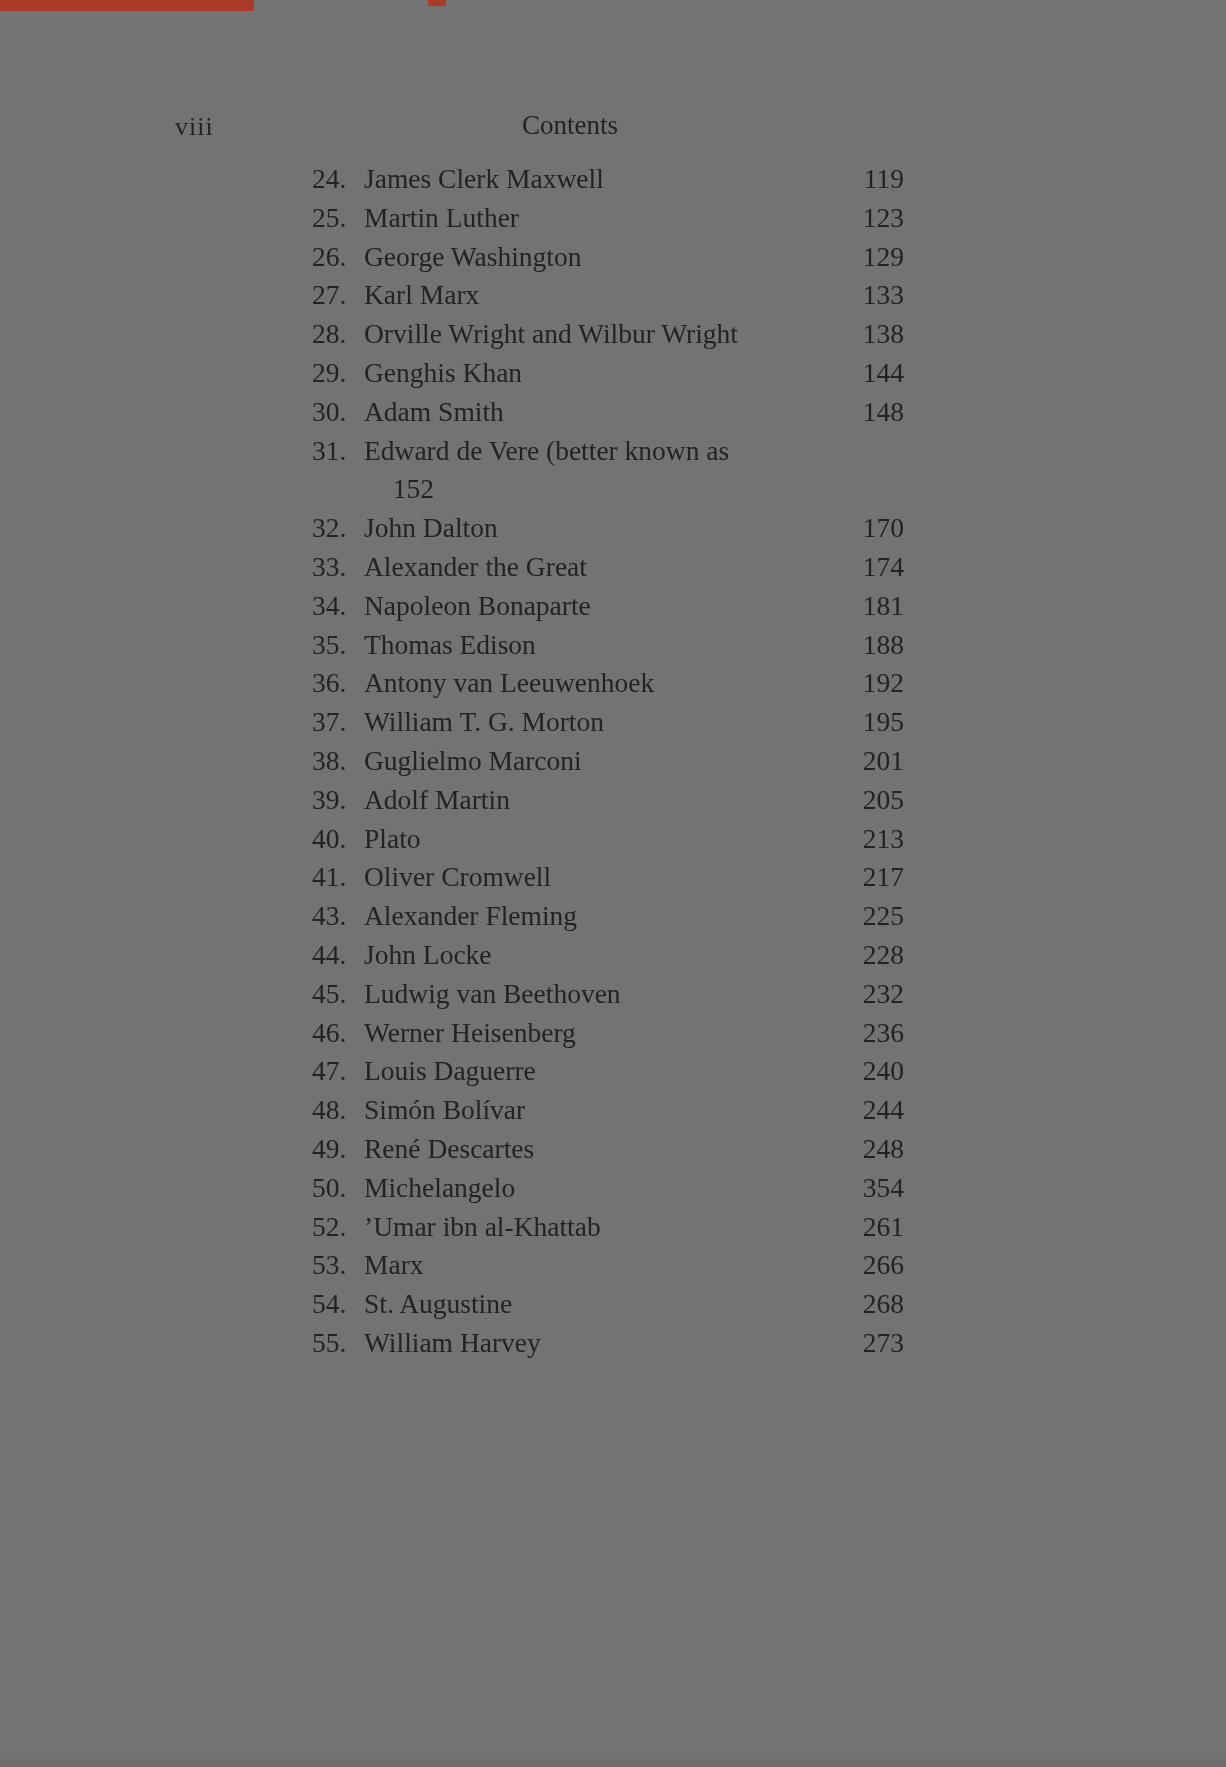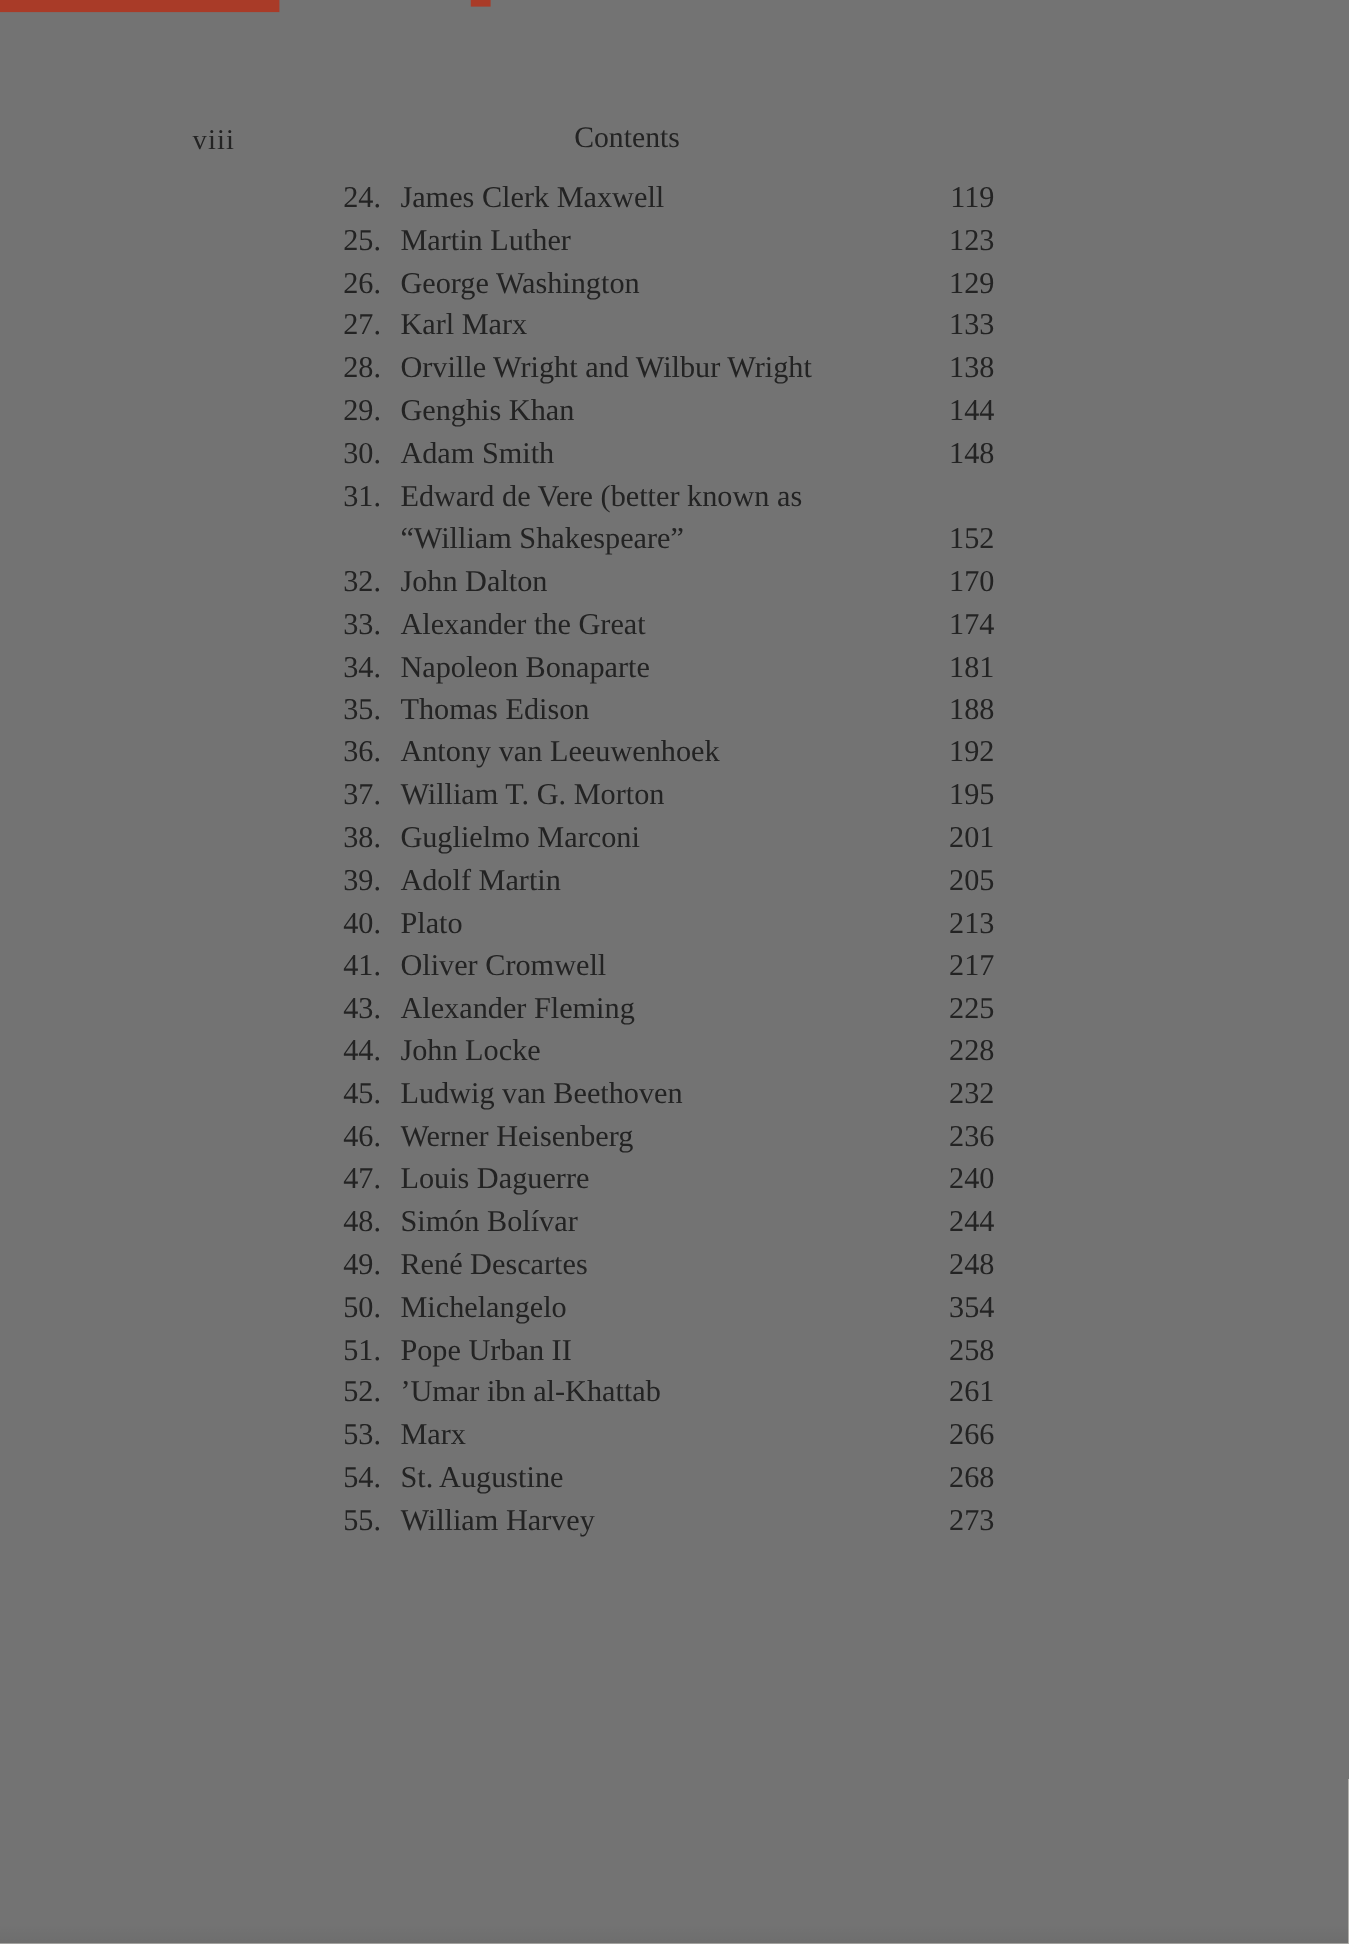--- a/index.html
+++ b/index.html
@@ -130,21 +130,20 @@
       <span class="title">Adam Smith</span>
       <span class="pg">148</span>
     </div>
       <div class="row">
       <span class="num">31.</span>
       <span class="title">Edward de Vere (better known as</span>
       <span class="pg"></span>
     </div>
       <div class="row">
       <span class="num"></span>
-      <span class="title">“William Shakespeare”</span>
       <span class="pg">152</span>
     </div>
       <div class="row">
       <span class="num">32.</span>
       <span class="title">John Dalton</span>
       <span class="pg">170</span>
     </div>
       <div class="row">
       <span class="num">33.</span>
       <span class="title">Alexander the Great</span>
@@ -224,25 +223,20 @@
       <span class="num">49.</span>
       <span class="title">René Descartes</span>
       <span class="pg">248</span>
     </div>
       <div class="row">
       <span class="num">50.</span>
       <span class="title">Michelangelo</span>
       <span class="pg">354</span>
     </div>
       <div class="row">
-      <span class="num">51.</span>
-      <span class="title">Pope Urban II</span>
-      <span class="pg">258</span>
-    </div>
-      <div class="row">
       <span class="num">52.</span>
       <span class="title">’Umar ibn al-Khattab</span>
       <span class="pg">261</span>
     </div>
       <div class="row">
       <span class="num">53.</span>
       <span class="title">Marx</span>
       <span class="pg">266</span>
     </div>
       <div class="row">

